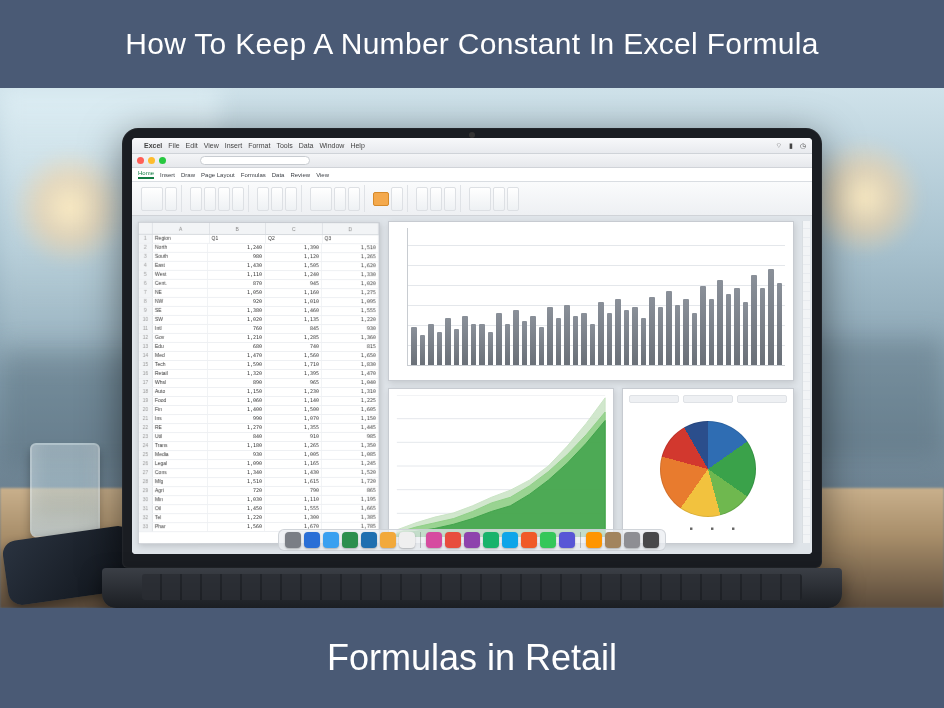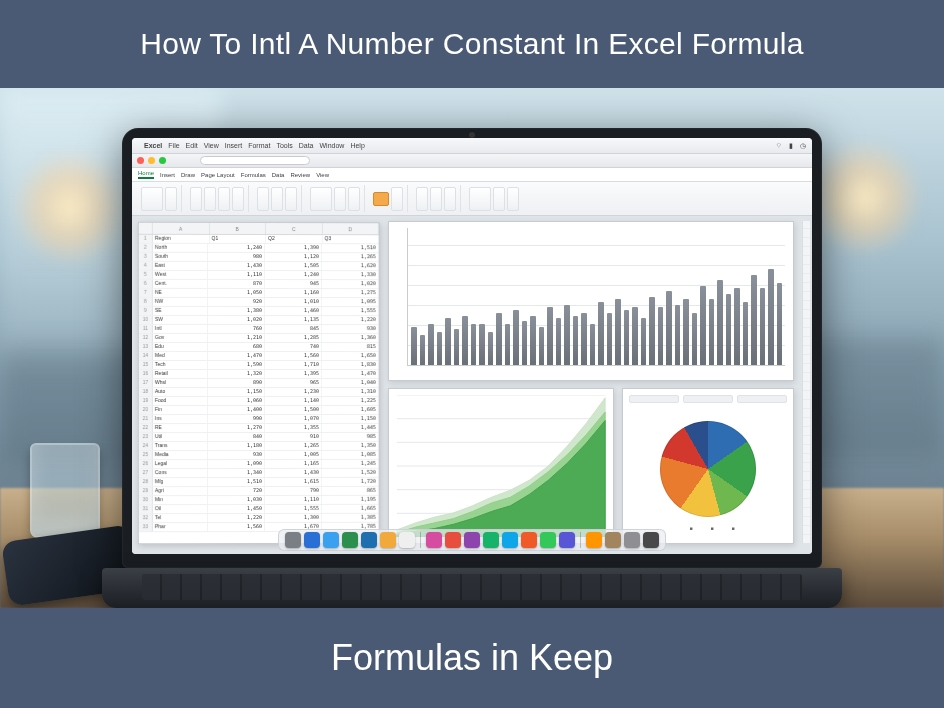--- a/index.html
+++ b/index.html
@@ -343,21 +343,21 @@
   .dock-sep{width:1px;height:16px;background:rgba(0,0,0,0.2);margin:0 2px;}
   .dock-icon {
     width: 16px; height: 16px; border-radius: 4px;
     box-shadow: 0 1px 2px rgba(0,0,0,0.25);
   }
 </style>
 </head>
 <body>
 
 <div class="top-banner">
-  <span>How To Intl A Number Constant In Excel Formula</span>
+  <span>How To Keep A Number Constant In Excel Formula</span>
 </div>
 
 <div class="scene">
   <div class="bg-window"></div>
   <div class="bg-lamp lamp-left"></div>
   <div class="bg-lamp lamp-right"></div>
   <div class="bg-table tbl-left"></div>
   <div class="bg-table tbl-right"></div>
   <div class="desk"></div>
   <div class="glass"></div>
@@ -793,14 +793,14 @@
 
       </div>
     </div>
     <div class="laptop-base">
       <div class="laptop-keys"></div>
     </div>
   </div>
 </div>
 
 <div class="bottom-banner">
-  <span>Formulas in Keep</span>
+  <span>Formulas in Retail</span>
 </div>
 
 </body></html>

